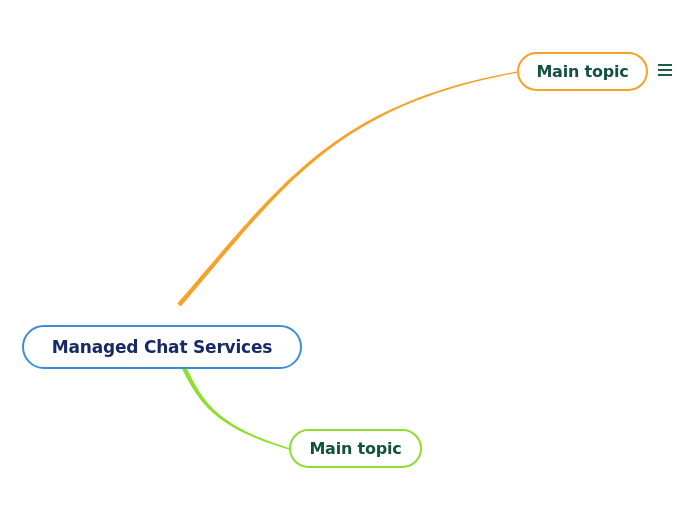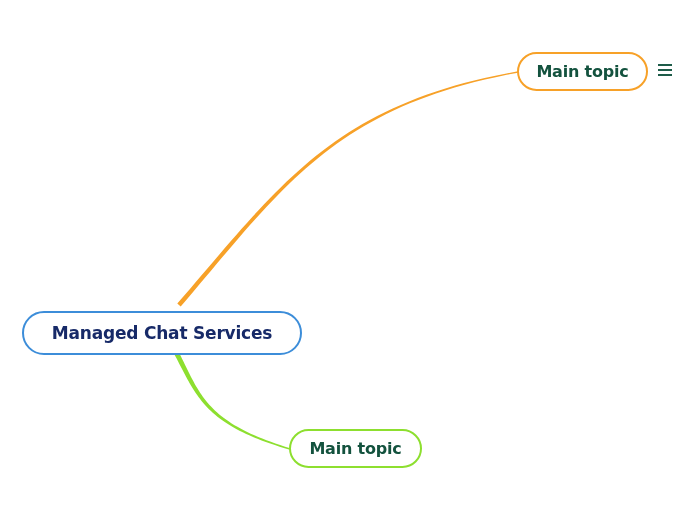--- a/index.html
+++ b/index.html
@@ -33,21 +33,21 @@
     z-index: 1;
     cursor: pointer;
   }
   .node .label {
     white-space: nowrap;
     font-weight: bold;
     letter-spacing: -0.2px;
   }
   .node-root {
     left: 22px;
-    top: 311px;
+    top: 325px;
     width: 280px;
     height: 44px;
     border: 2px solid #000000;
     border-radius: 22px;
   }
   .node-root .label {
     font-size: 17px;
   }
   .node-topic-top {
     left: 517px;

